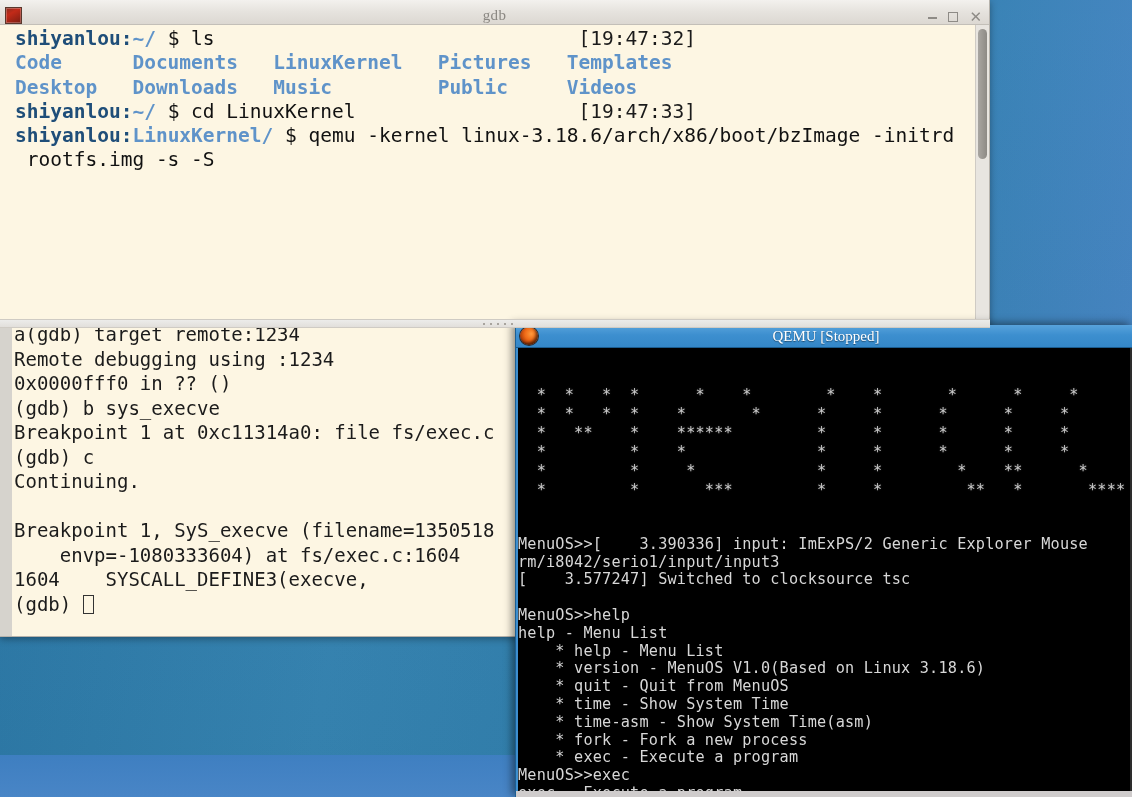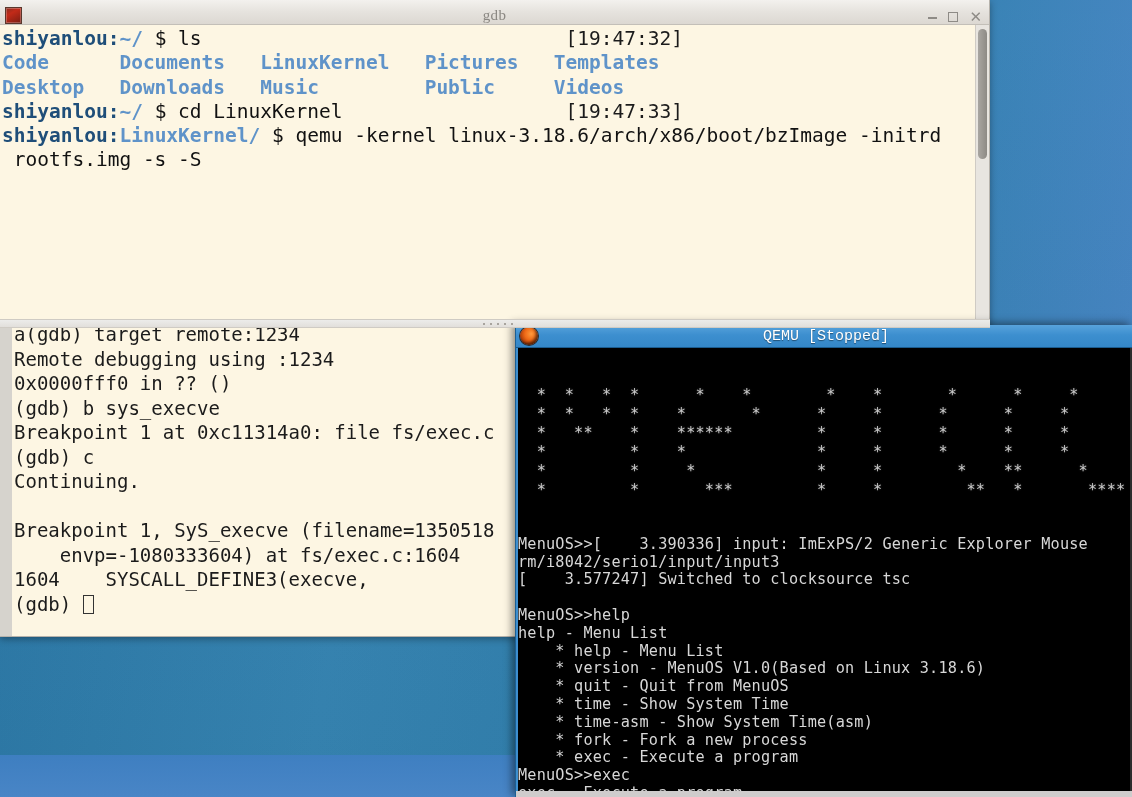--- a/index.html
+++ b/index.html
@@ -100,21 +100,21 @@
     position: relative;
     min-height: 0;
   }
 
   .term-pane {
     position: relative;
     background: #fdf6e3;
     display: flex;
     overflow: hidden;
   }
-  #pane-top { flex: 0 0 294px; }
+  #pane-top { flex: 0 0 294px; padding-left: 13px; }
   #pane-bottom { flex: 1 1 auto; border-top: 1px solid #c9c5be; margin-left: 12px; }
 
   .term-text {
     flex: 1 1 auto;
     padding: 2px 4px 0 2px;
     font-family: "DejaVu Sans Mono", "Liberation Mono", monospace;
     font-size: 19.5px;
     line-height: 24.3px;
     color: #1b1b1b;
     white-space: pre;
@@ -207,21 +207,21 @@
       radial-gradient(circle at 62% 38%, #ff9a3c 0%, #ef6a17 40%, #b33f08 70%, #2b1a10 100%);
     box-shadow: inset -2px -2px 3px rgba(0,0,0,.55), 0 0 0 1px #2c2c2c;
     flex: 0 0 auto;
   }
   #qemu-title-text {
     position: absolute;
     left: 4px; right: 0;
     text-align: center;
     color: #ffffff;
     font-size: 15px;
-    font-family: Liberation Mono, monospace;
+    font-family: Liberation Serif, serif;
     text-shadow: 0 1px 1px rgba(0,0,0,.45);
   }
   #qemu-screen {
     flex: 1 1 auto;
     background: #000;
     position: relative;
     overflow: hidden;
     display: flex;
     border-left: 2px solid #3e8fcf;
     border-right: 2px solid #2d2d2d;

